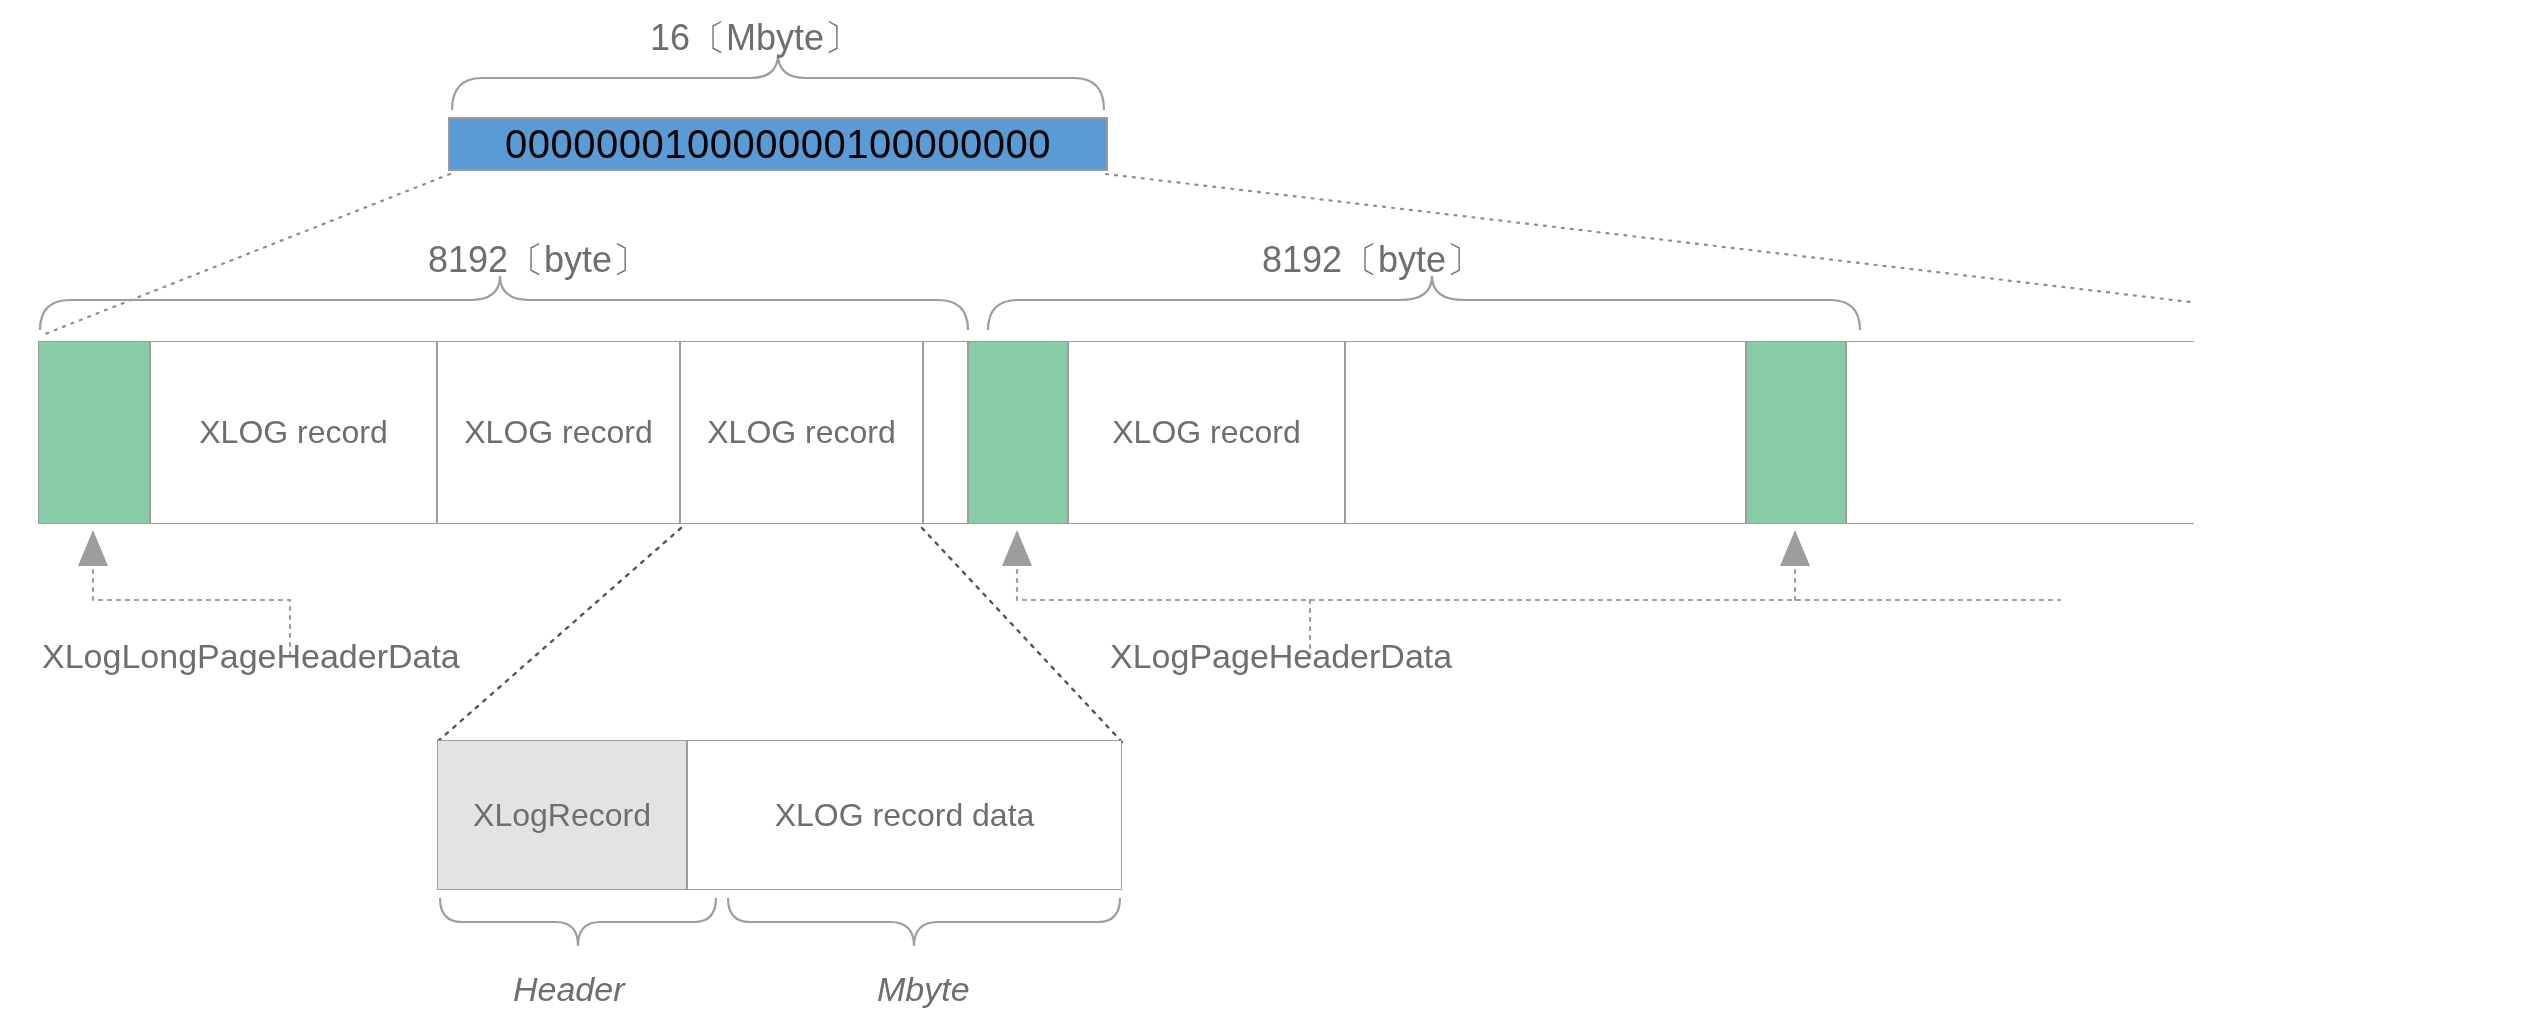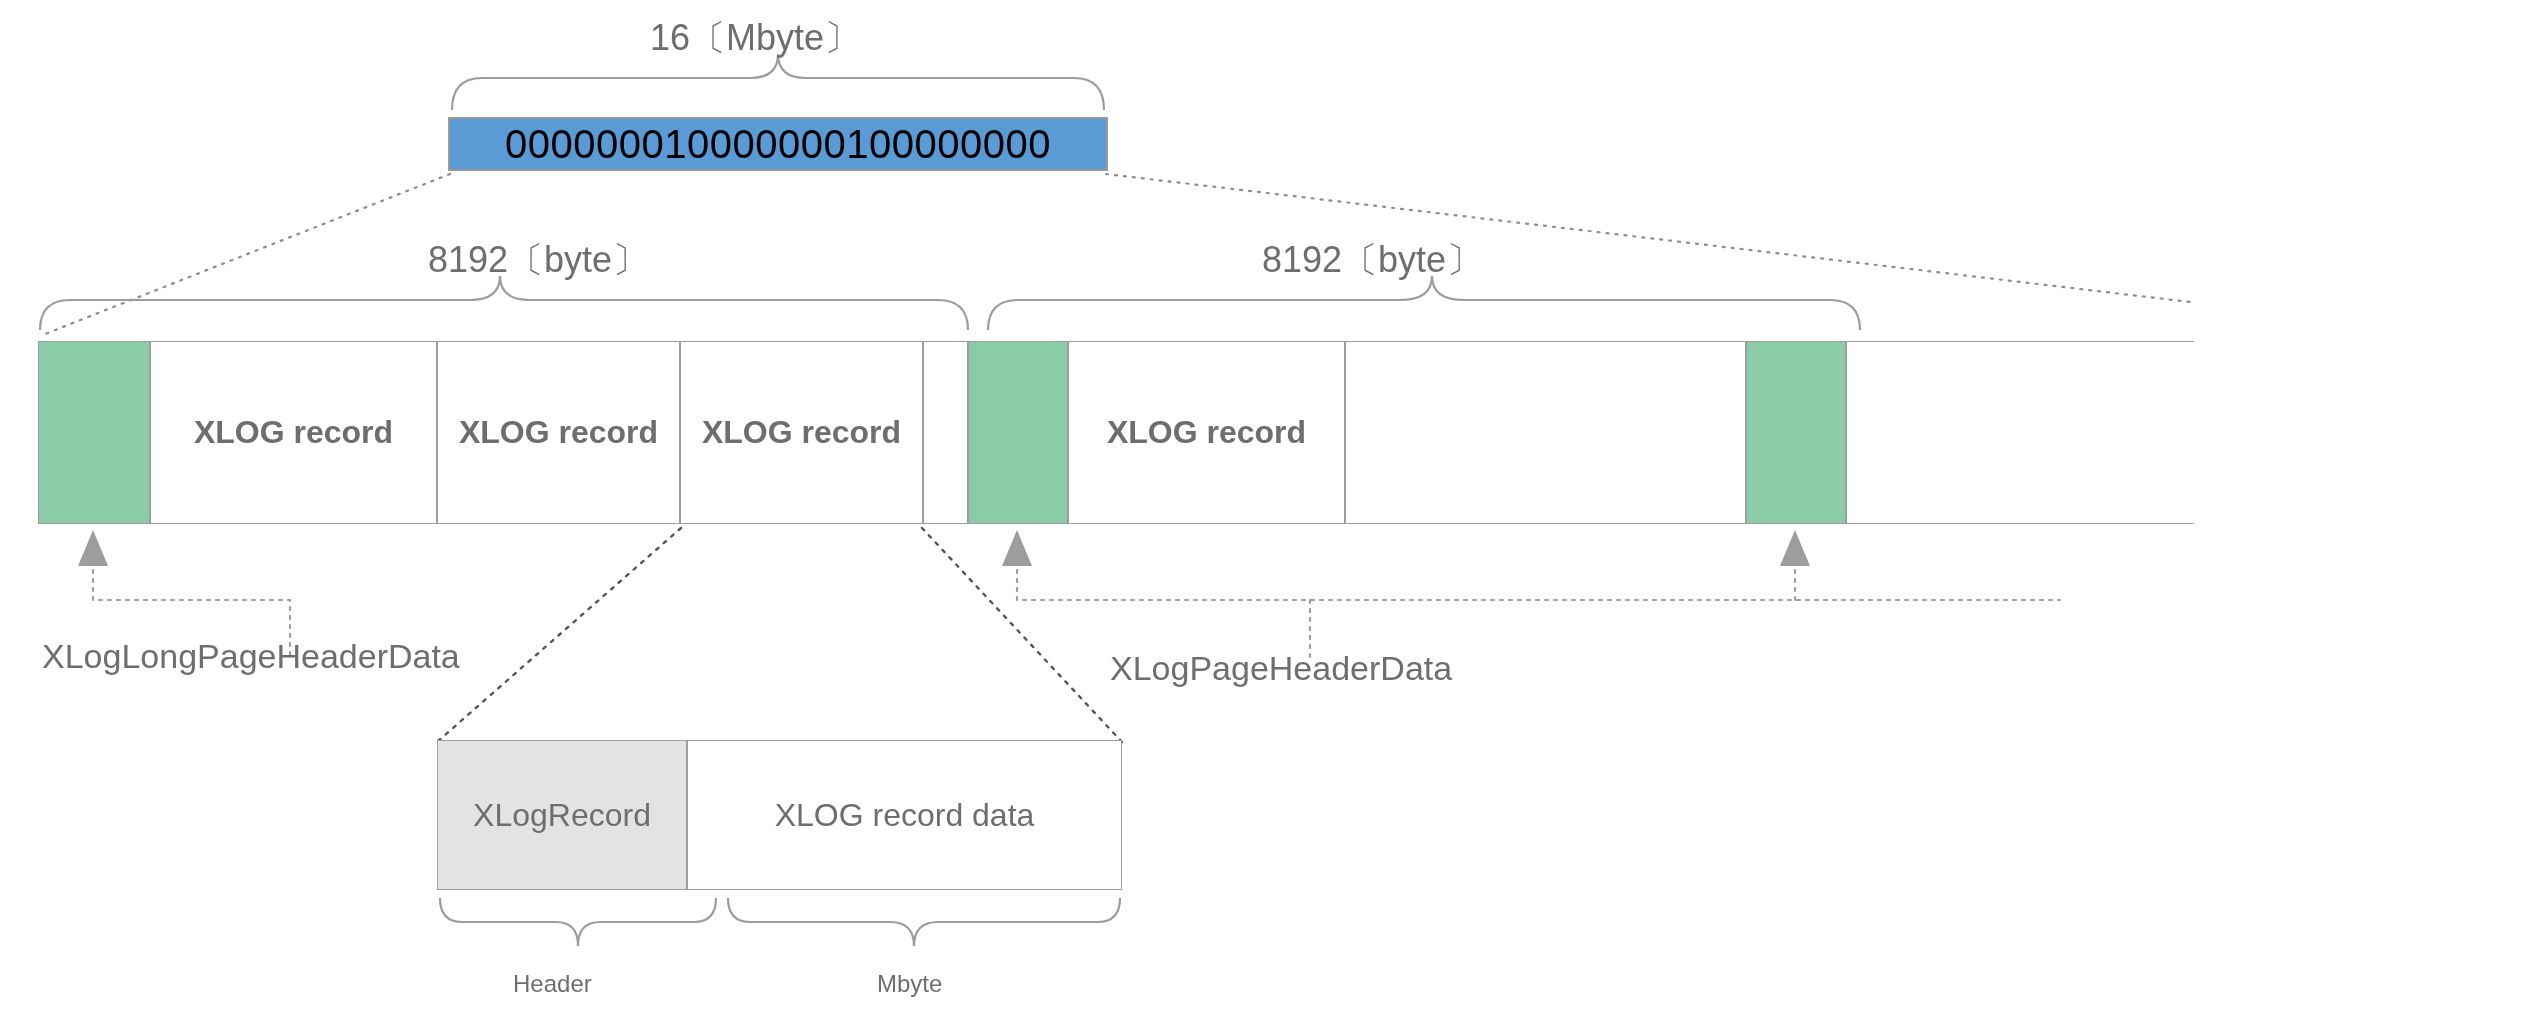--- a/index.html
+++ b/index.html
@@ -60,21 +60,20 @@
     background: #ffffff;
     display: flex;
     align-items: center;
     justify-content: center;
   }
   .row-cell.green { background: #8ACCA8; }
   .row-cell-text {
     font-size: 32px;
     color: #6e6e6e;
     white-space: nowrap;
-    font-weight: bold;
   }
   
   .det-cell {
     position: absolute;
     top: 740px;
     height: 150px;
     box-sizing: border-box;
     border: 1.5px solid #9d9d9d;
     background: #ffffff;
     display: flex;
@@ -83,21 +82,21 @@
   }
   .det-cell.gray { background: #E3E3E3; }
   .det-cell-text {
     font-size: 32px;
     color: #6e6e6e;
     white-space: nowrap;
   }
   
   .size-lbl { font-size: 36px; }
   .struct-lbl { font-size: 34px; }
-  .brace-lbl { font-size: 24px; }
+  .brace-lbl { font-size: 34px; font-style: italic; }
 </style>
 </head>
 <body>
 
 <div id="stage">
 
   <svg id="svg-layer" viewBox="0 0 2522 1020" xmlns="http://www.w3.org/2000/svg">
 
     <g fill="none" stroke="#9d9d9d" stroke-width="2.2">
       <path d="M 452 110 Q 452 78 482 78 L 750 78 Q 778 78 778 54"></path>
@@ -192,21 +191,21 @@
   <div class="row-cell green" style="left:1746px; width:100px;">
     <span class="row-cell-text"></span>
   </div>
 
   <div class="row-cell" style="left:1846px; width:666px;">
     <span class="row-cell-text"></span>
   </div>
 
   <div class="lbl struct-lbl" style="left:42px; top:637px;">XLogLongPageHeaderData</div>
 
-  <div class="lbl struct-lbl" style="left:1110px; top:637px;margin-top:12px;">XLogPageHeaderData</div>
+  <div class="lbl struct-lbl" style="left:1110px; top:637px;">XLogPageHeaderData</div>
 
   <div class="det-cell" style="left:687px; width:435px;">
     <span class="det-cell-text">XLOG record data</span>
   </div>
 
   <div class="det-cell gray" style="left:437px; width:250px;">
     <span class="det-cell-text">XLogRecord</span>
   </div>
 
   <div class="lbl brace-lbl" style="left:513px; top:970px;">Header</div>

